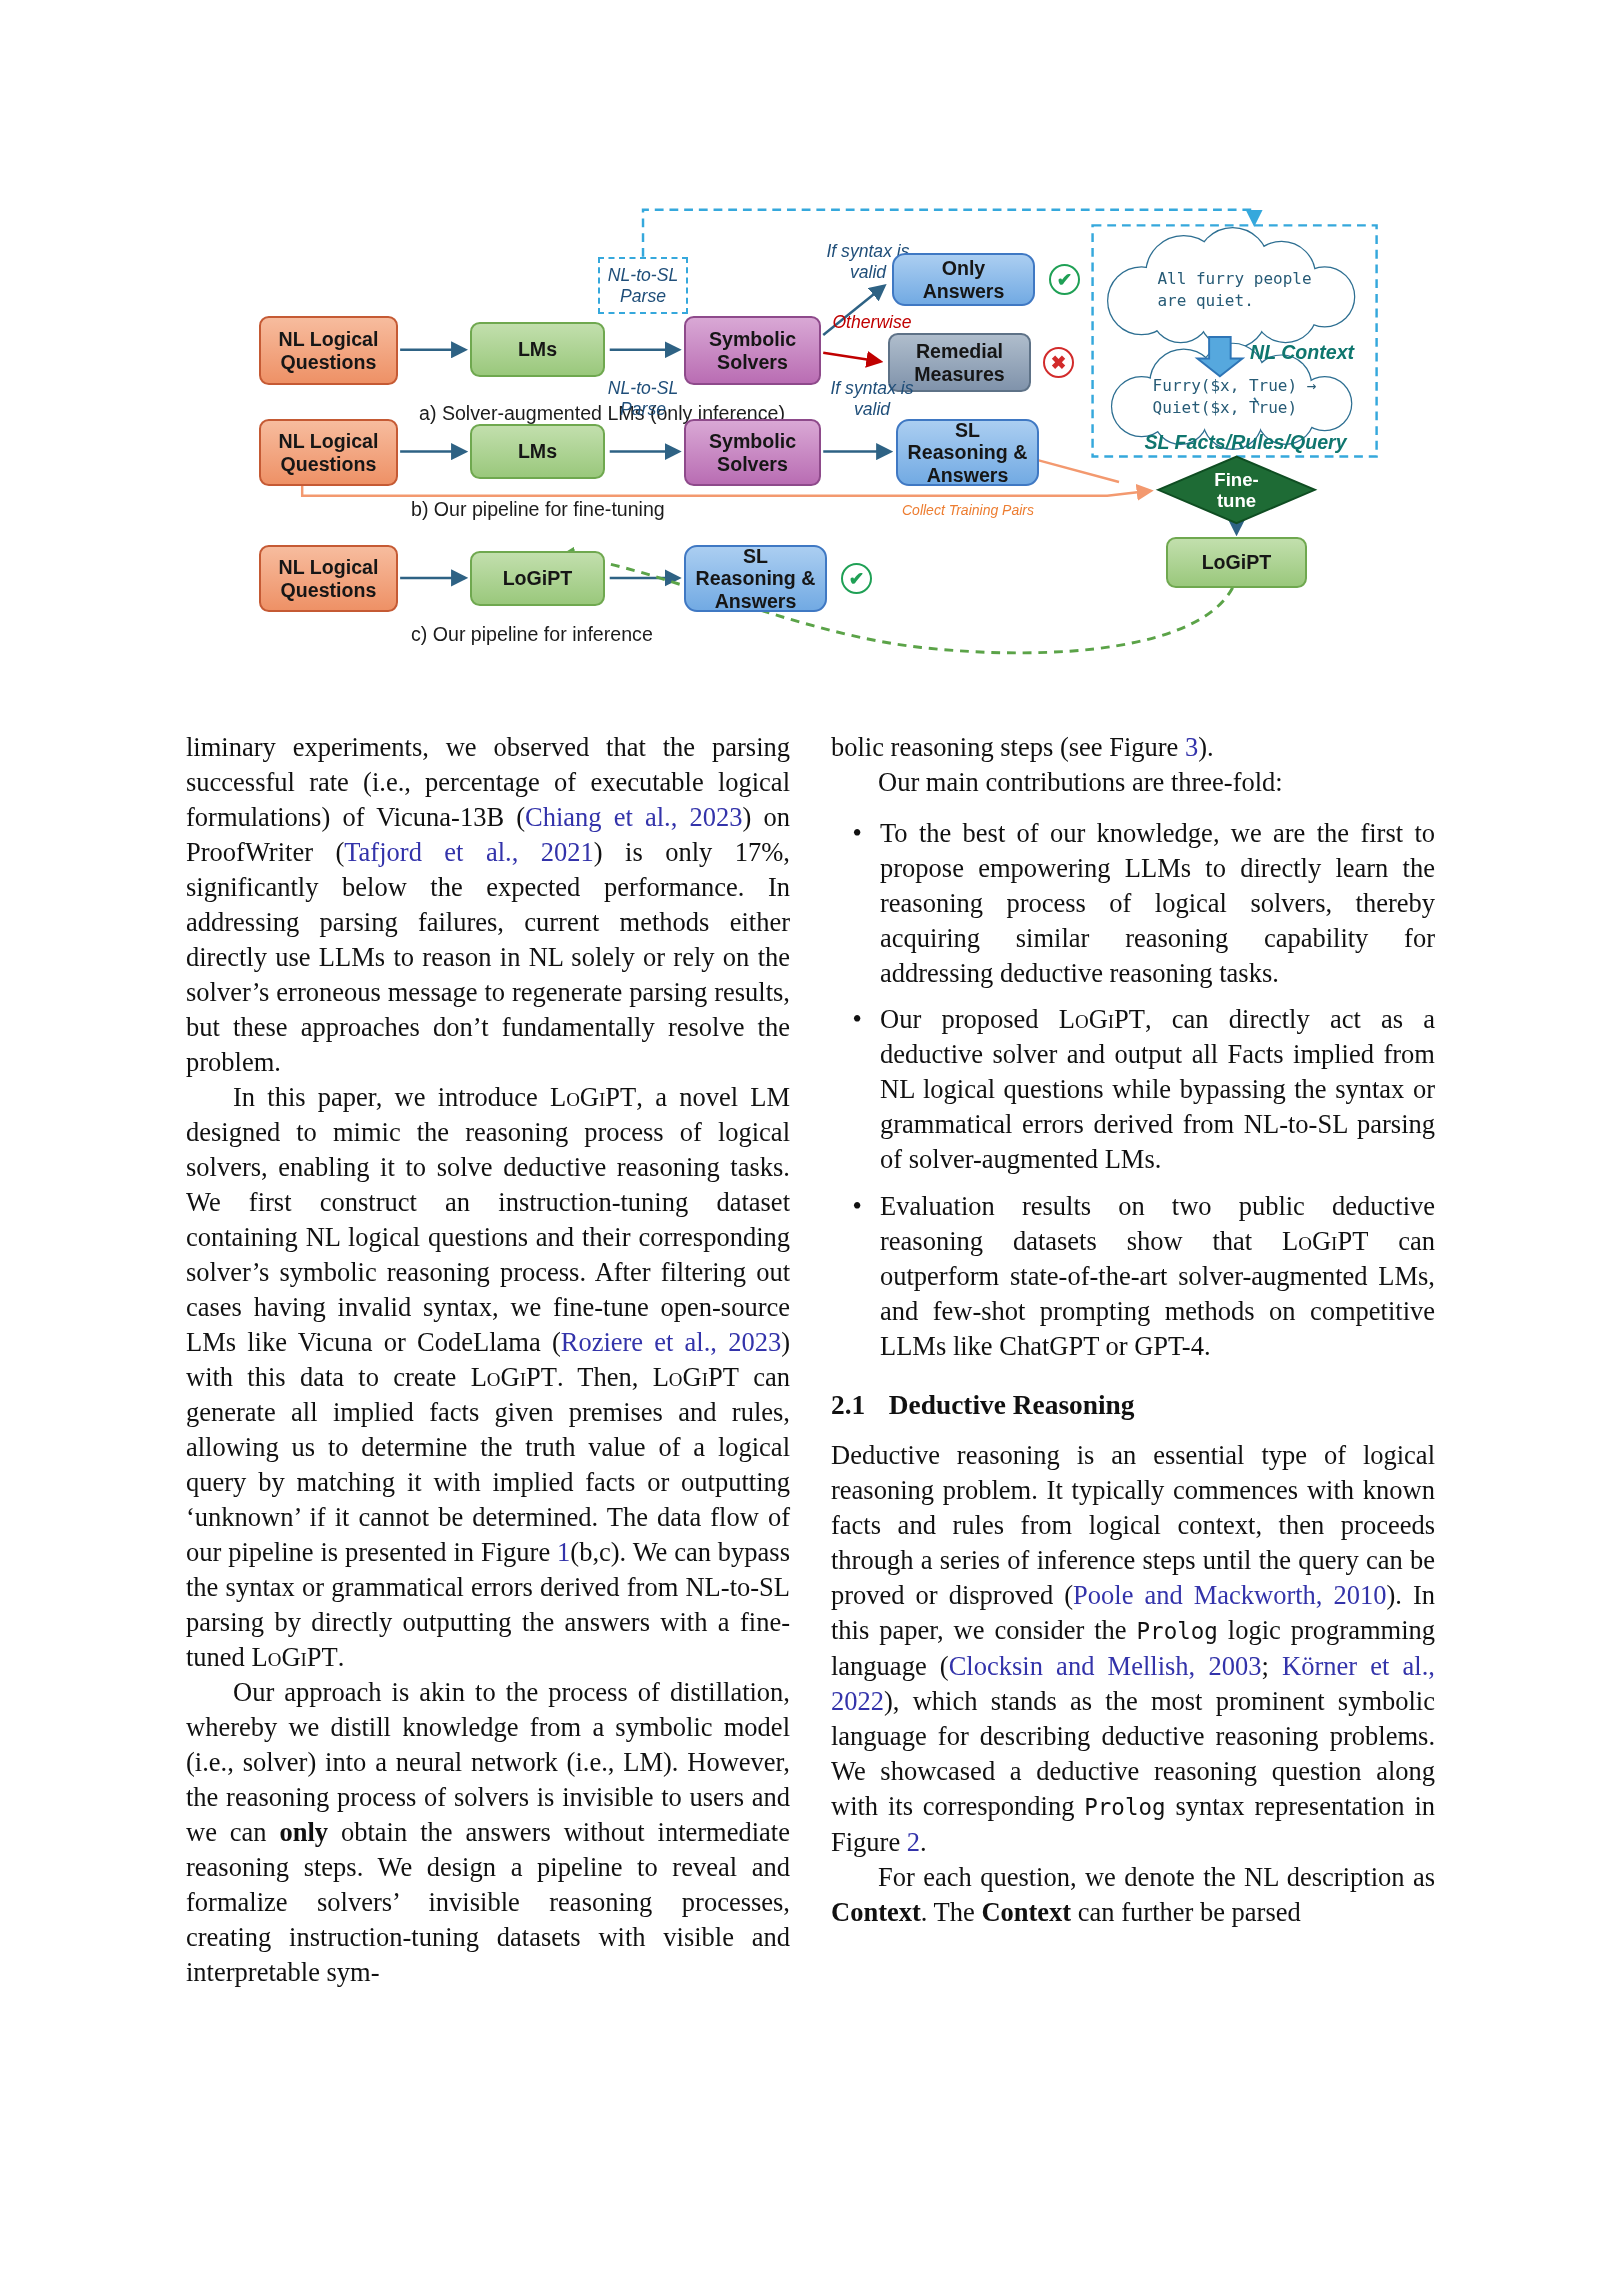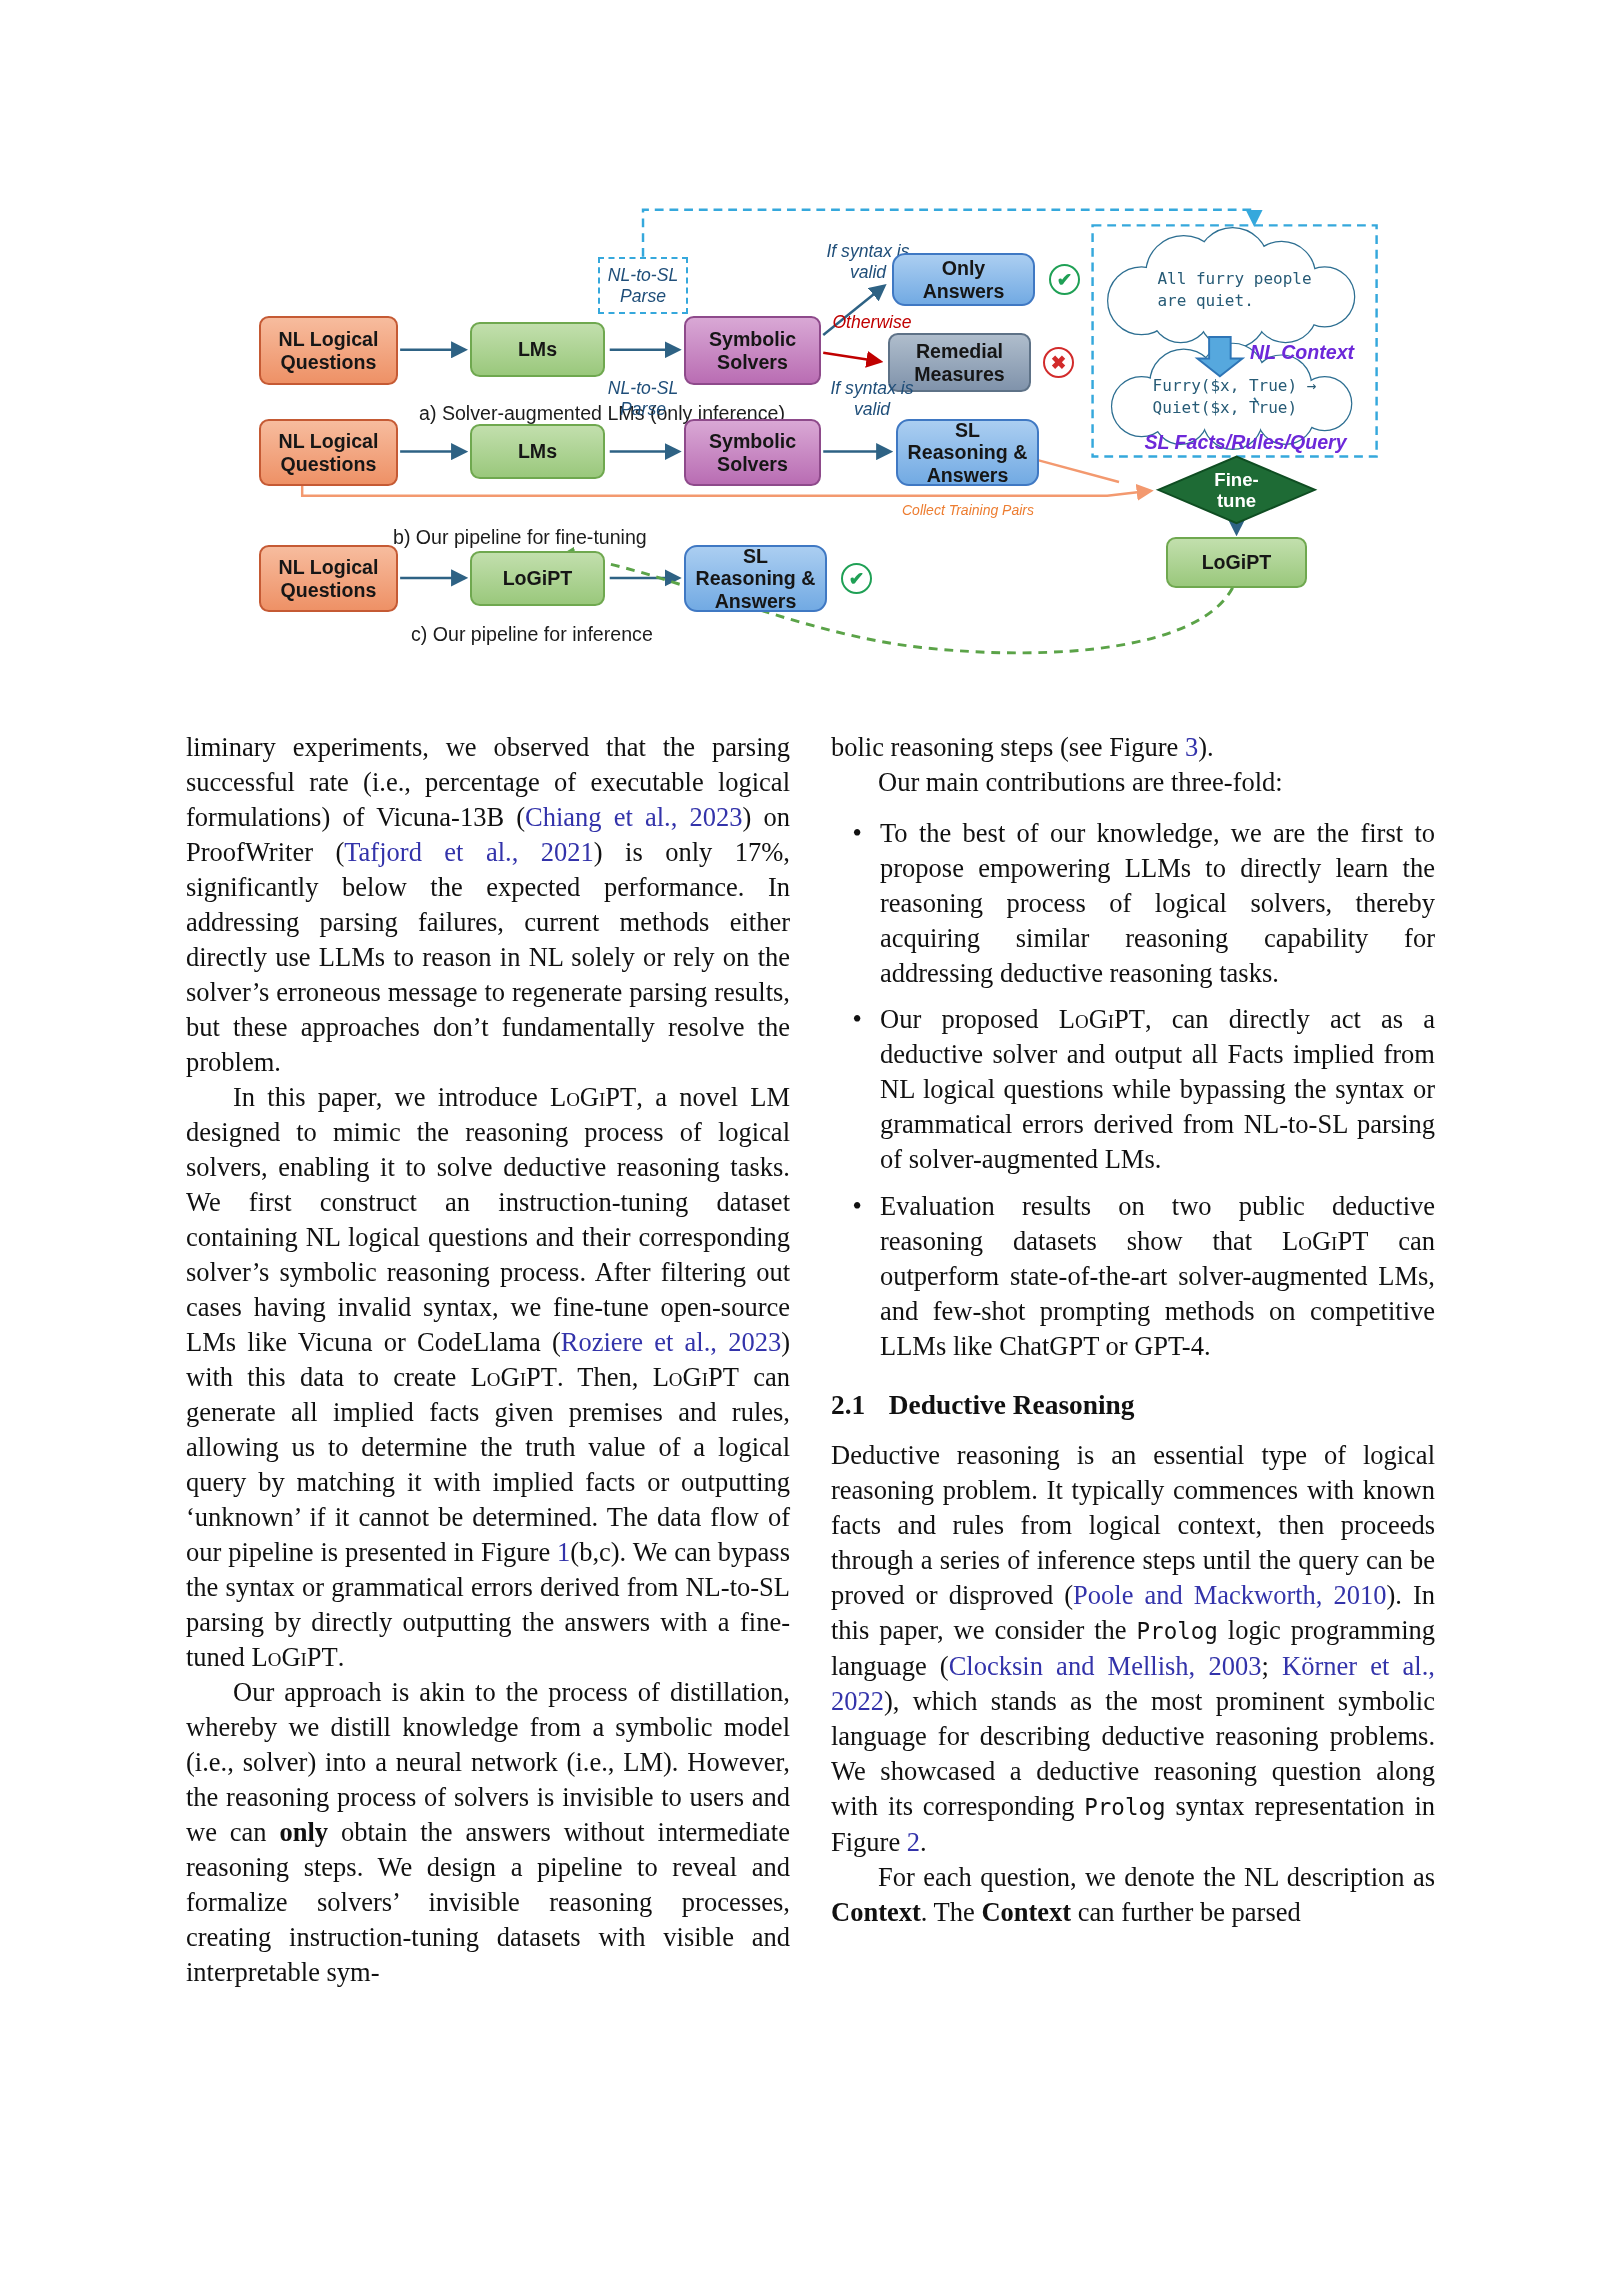--- a/index.html
+++ b/index.html
@@ -35,39 +35,39 @@
   #a-parse{position:absolute;left:412px;top:110px;width:90px;height:57px;border:2.5px dashed #35A8DC;
            display:flex;align-items:center;justify-content:center;box-sizing:border-box;}
   .fig-label{position:absolute;font-family:"Liberation Sans",sans-serif;font-style:italic;
              font-size:17.6px;line-height:20.6px;color:#1F4E79;text-align:center;}
   #a-valid{left:627px;top:94px;width:110px}
   #b-parse-label{left:412px;top:231px;width:90px}
   #b-valid{left:631px;top:231px;width:110px}
   #a-otherwise{left:633px;top:165px;width:106px;color:#C00000;}
   #collect-label{left:692px;top:353px;width:180px;color:#ED7D31;font-size:14px;}
   .ctx-label{position:absolute;font-family:"Liberation Sans",sans-serif;font-style:italic;font-weight:bold;
-             font-size:19.6px;color:#6d28d9;}
+             font-size:19.6px;color:#0f766e;}
   #nl-label{left:1064px;top:194px;width:125px;}
   #sl-label{left:931px;top:284px;width:257px;text-align:center;}
   .cloud-text{position:absolute;display:flex;align-items:center;justify-content:center;text-align:left;
               font-family:"DejaVu Sans Mono",monospace;font-size:16px;line-height:21.6px;color:#275B76;
               white-space:pre-line;}
   #cloud1-text{left:921px;top:119px;width:255px;height:47px;}
   #cloud2-text{left:921px;top:227px;width:255px;height:45px;}
   #diamond-label{position:absolute;left:1021px;top:318px;width:59px;height:51px;display:flex;align-items:center;
                  justify-content:center;text-align:center;color:#fff;font-family:"Liberation Sans",sans-serif;
                  font-size:18.6px;line-height:20.6px;font-weight:600;}
   .ring{position:absolute;width:31px;height:31px;border-radius:50%;background:#fff;display:flex;
         align-items:center;justify-content:center;font-size:18.6px;font-weight:bold;box-sizing:border-box;}
   .ring.ok{border:2.9px solid #1FA055;color:#1FA055;}
   .ring.bad{border:2.9px solid #D22B2B;color:#D22B2B;}
   #check-a{left:863px;top:117px} #cross-a{left:857px;top:200px} #check-c{left:655px;top:416px}
   .subcap{position:absolute;font-family:"Liberation Sans",sans-serif;font-size:19.6px;color:#1c1c1c;}
   #cap-a{left:176px;top:255px;width:480px;text-align:center;}
-  #cap-b{left:207px;top:351px;margin-top:28px;}
+  #cap-b{left:225px;top:351px;}
   #cap-c{left:225px;top:476px;}
 
   
   .figcaption{position:absolute;top:659px;left:78px;width:1464px;text-align:center;font-size:26.5px;}
   .columns{position:absolute;top:730px;left:186px;width:1249px;display:flex;gap:41px;}
   .col{width:610px;}
   .col p{font-size:26.5px;line-height:35px;text-align:justify;margin:0;}
   .col p.indent{text-indent:47px;}
   .cite{color:#3333AA;}
   .b{font-weight:bold;}

